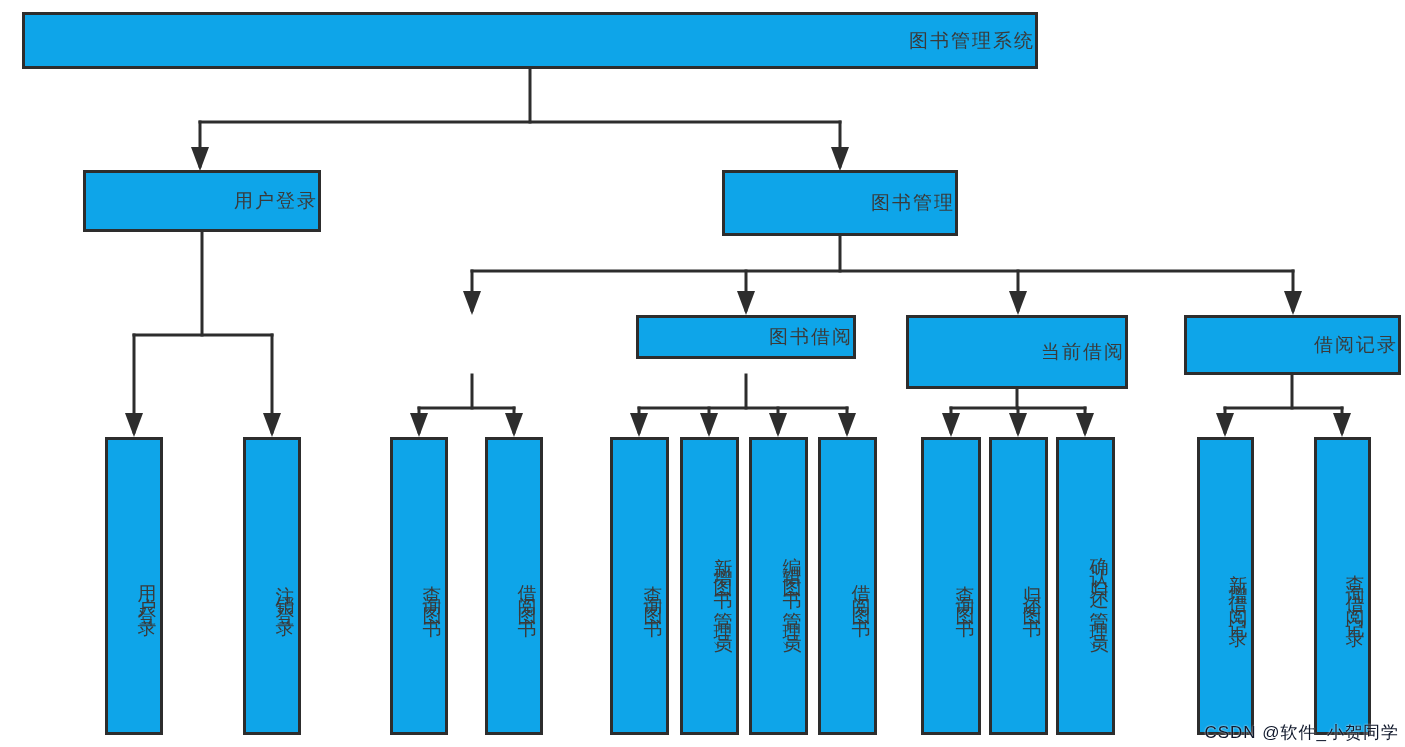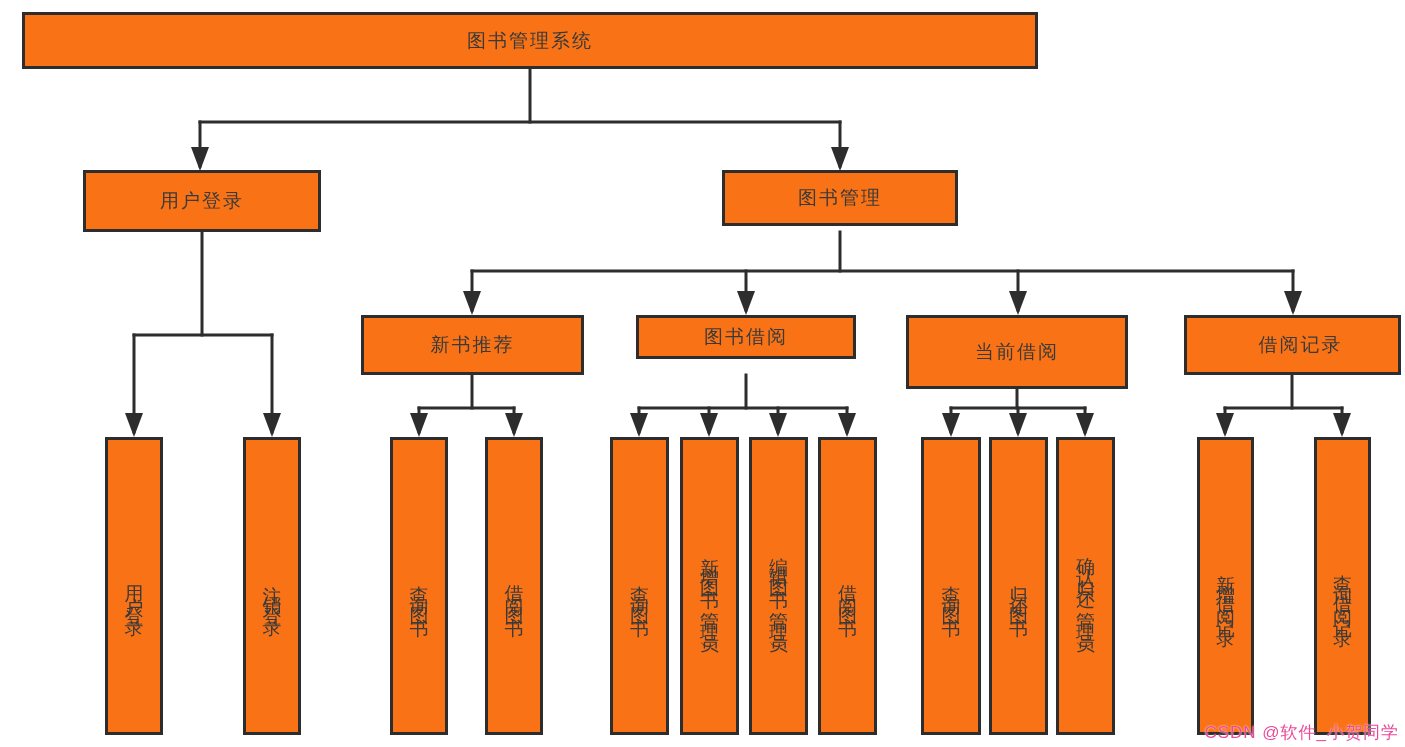--- a/index.html
+++ b/index.html
@@ -8,42 +8,42 @@
     width:1405px; height:747px;
     background:#ffffff;
     font-family:"Liberation Sans","DejaVu Sans",sans-serif;
     overflow:hidden;
   }
   #connectors { position:absolute; left:0; top:0; }
   .box {
     position:absolute;
     box-sizing:border-box;
     border:3px solid #2d2d2d;
-    background:#f97316;
+    background:#0ea5e9;
     display:flex;
     align-items:center;
-    justify-content:center;
+    justify-content:flex-end;
     color:#3a3a3a;
     font-size:19px;
     letter-spacing:2px;
     white-space:nowrap;
   }
   .leaf .vlabel {
     writing-mode:vertical-rl;
     text-orientation:mixed;
     letter-spacing:11px;
     padding-top:11px;
     letter-spacing:11px;
   }
   .watermark {
     position:absolute;
     right:6px;
     bottom:3px;
     font-size:17px;
-    color:#ec4899;
+    color:#0f172a;
     letter-spacing:1px;
     text-shadow:0 0 2px #ffffff;
   }
 </style>
 </head>
 <body>
 
 <div id="canvas">
 
   <svg id="connectors" width="1405" height="747" viewBox="0 0 1405 747">
@@ -96,27 +96,24 @@
     </g>
   </svg>
 
   <div class="box" style="left:22px; top:12px; width:1016px; height:57px;">
     <span>图书管理系统</span>
   </div>
 
   <div class="box" style="left:83px; top:170px; width:238px; height:62px;">
     <span>用户登录</span>
   </div>
-  <div class="box" style="left:722px; top:170px; width:236px; height:56px;">
+  <div class="box" style="left:722px; top:170px; width:236px; height:66px;">
     <span>图书管理</span>
   </div>
 
-  <div class="box" style="left:361px; top:315px; width:223px; height:60px;">
-    <span>新书推荐</span>
-  </div>
   <div class="box" style="left:636px; top:315px; width:220px; height:44px;">
     <span>图书借阅</span>
   </div>
   <div class="box" style="left:906px; top:315px; width:222px; height:74px;">
     <span>当前借阅</span>
   </div>
   <div class="box" style="left:1184px; top:315px; width:217px; height:60px;padding-left:16px;">
     <span>借阅记录</span>
   </div>
 

